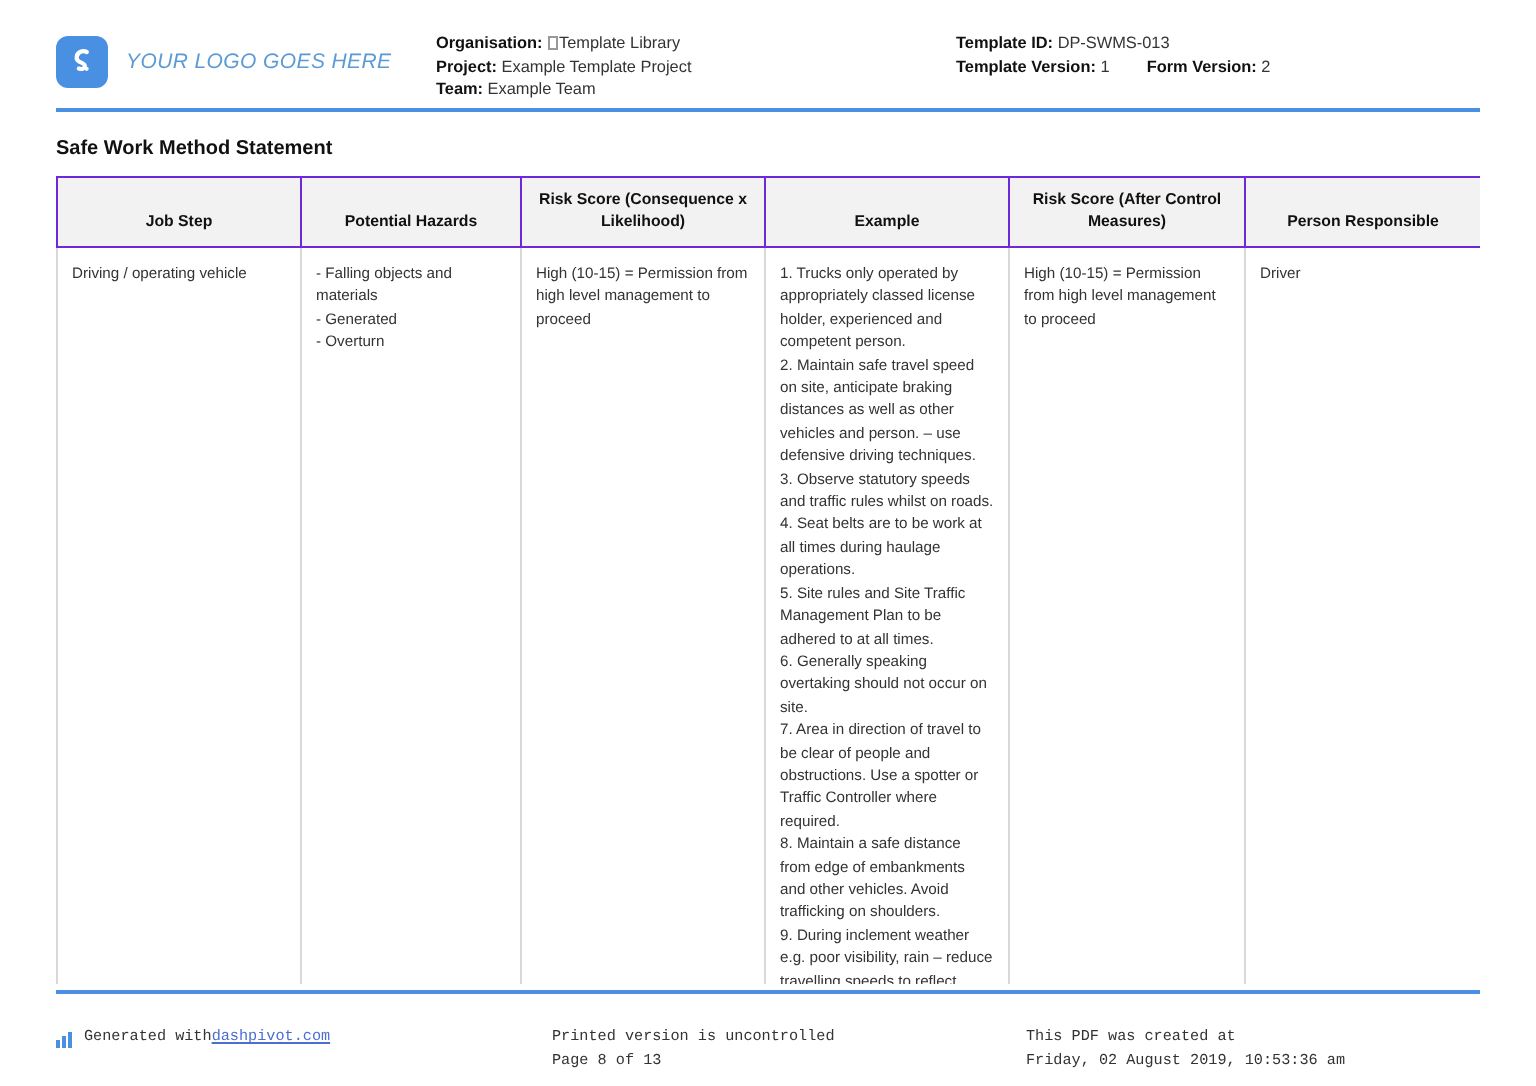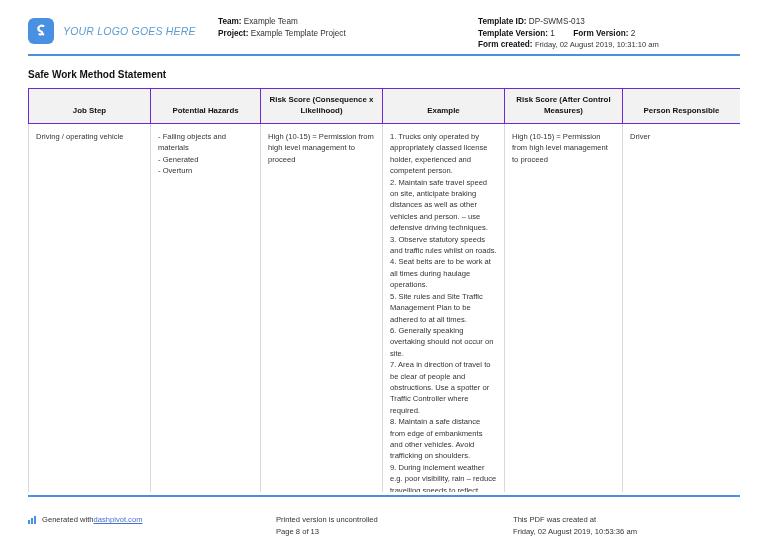--- a/index.html
+++ b/index.html
@@ -136,20 +136,21 @@
   }
   .doc-footer {
     position: absolute;
     left: 28px; right: 28px;
     bottom: 6px;
     display: flex;
     align-items: flex-start;
     font-size: 7.6px;
     line-height: 11.4px;
     color: #333;
+    font-family: Liberation Mono, monospace;
   }
   .foot-col-1 { width: 248px; flex: 0 0 248px; display: flex; align-items: center; }
   .foot-col-2 { width: 237px; flex: 0 0 237px; }
   .foot-col-3 { flex: 1 1 auto; }
   .bars-icon {
     display: inline-flex;
     align-items: flex-end;
     height: 8px;
     margin-right: 5px;
   }
@@ -180,44 +181,44 @@
           <path d="M10.4 3.0 C8.3 2.0 5.9 3.0 5.4 5.1 C5.0 6.9 6.2 7.8 7.6 8.3 C8.9 8.8 9.6 9.2 9.4 10.2 C9.2 11.3 7.9 11.8 6.4 11.3" fill="none" stroke="#ffffff" stroke-width="2.1" stroke-linecap="round"></path>
           <circle cx="5.6" cy="4.6" r="1.05" fill="#ffffff"></circle>
           <circle cx="10.3" cy="11.4" r="1.05" fill="#ffffff"></circle>
         </svg>
       </span>
       <span class="logo-text">YOUR LOGO GOES HERE</span>
     </div>
 
     <div class="meta-col left">
       <div class="meta-row">
+        <span class="meta-label">Organisation:</span>
+        <span class="tofu"></span><span class="meta-val">Template Library</span>
+      </div>
+      <div class="meta-row">
+        <span class="meta-label">Project:</span>
+        <span class="meta-val">Example Template Project</span>
+      </div>
+      <div class="meta-row">
         <span class="meta-label">Team:</span>
         <span class="meta-val">Example Team</span>
-      </div>
-      <div class="meta-row">
-        <span class="meta-label">Project:</span>
-        <span class="meta-val">Example Template Project</span>
       </div>
     </div>
 
     <div class="meta-col right">
       <div class="meta-row">
         <span class="meta-label">Template ID:</span>
         <span class="meta-val">DP-SWMS-013</span>
       </div>
       <div class="meta-row">
         <span class="meta-label">Template Version:</span>
         <span class="meta-val">1</span>
         <span class="gap"></span>
         <span class="meta-label">Form Version:</span>
         <span class="meta-val">2</span>
-      </div>
-      <div class="meta-row">
-        <span class="meta-label">Form created:</span>
-        <span class="meta-val small">Friday, 02 August 2019, 10:31:10 am</span>
       </div>
     </div>
 
   </div>
 
   <div class="rule-top"></div>
 
   <div class="section-title">Safe Work Method Statement</div>
 
   <div class="table-wrap">

